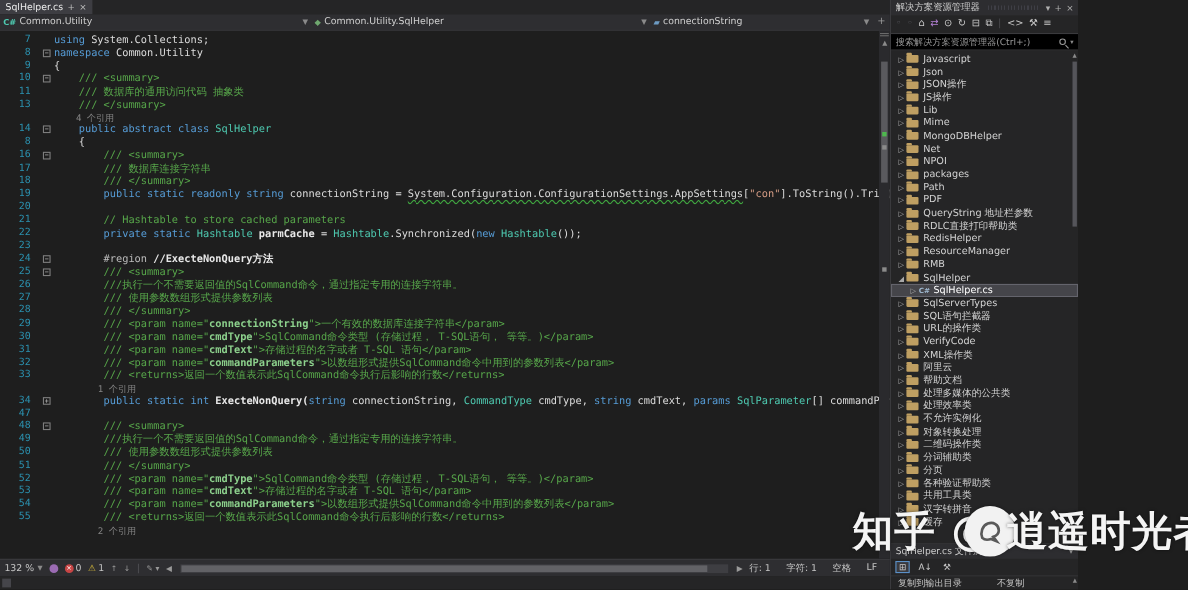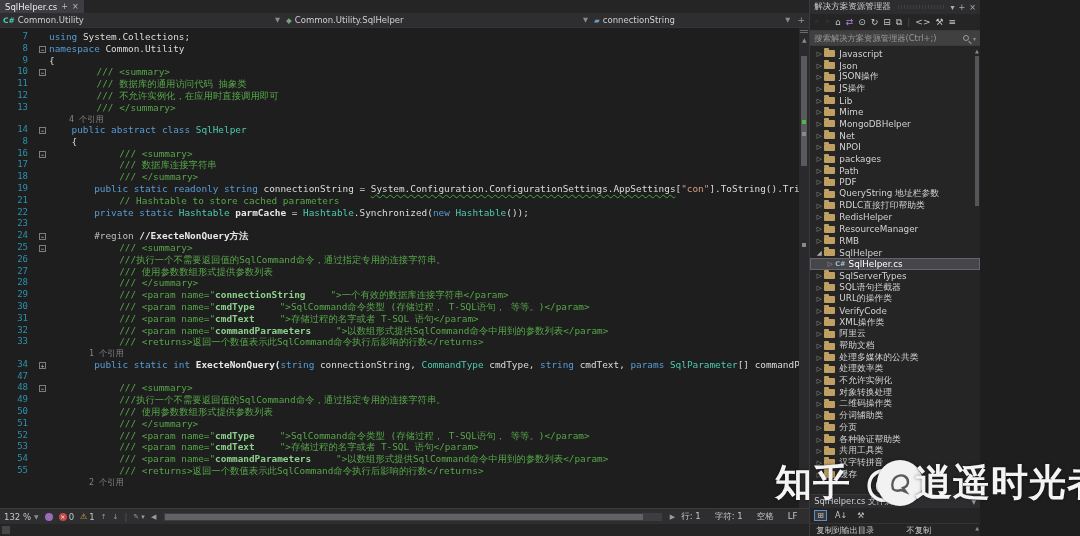--- a/index.html
+++ b/index.html
@@ -31,21 +31,21 @@
   .row { display:flex; height:11.8px; line-height:11.8px; white-space:pre;
          font-family:"DejaVu Sans Mono","Liberation Mono",monospace; font-size:9.4px; }
   .row.lens { height:10.5px; line-height:10.5px; font-size:8.3px; }
   .num { width:36px; text-align:right; padding-right:8px; color:#2B91AF; flex:none; font-size:9px; }
   .foldcol { width:13px; flex:none; text-align:center; }
   .foldbox { display:inline-block; width:7px; height:7px; line-height:6px; font-size:6px;
              border:1px solid #7E7E7E; color:#C8C8C8; background:#1E1E1E; text-align:center;
              vertical-align:middle; cursor:pointer; }
   .codetxt { flex:1; color:#DCDCDC; }
   .sg-k{color:#569CD6;} .sg-t{color:#4EC9B0;} .sg-d{color:#DCDCDC;}
-  .sg-c{color:#57A64A;margin-left:25px;} .sg-cb{color:#8CD08C; font-weight:bold;}
+  .sg-c{color:#57A64A;} .sg-cb{color:#8CD08C; font-weight:bold;}
   .sg-s{color:#D69D85;} .sg-g{color:#848484;} .sg-r{color:#BDBDBD;}
   .sg-b{color:#E8E8E8; font-weight:bold;}
   .sg-w{color:#DCDCDC; text-decoration:underline wavy #3FA63F 1px; text-underline-offset:2px;}
   .cbox { display:inline-block; border:1px solid #8A8A8A; color:#C8C8C8; font-size:7px;
           line-height:7px; padding:0 2px; margin-left:3px; vertical-align:middle; cursor:pointer; }
 
   .vscroll { position:absolute; right:0; top:0; bottom:0; width:10px; background:#2A2A2D; }
   .vs-split { position:absolute; top:2px; left:1px; right:1px; height:3px; border-top:1px solid #6A6A6A;
               border-bottom:1px solid #6A6A6A; cursor:pointer; }
   .vs-up { position:absolute; top:8px; left:0; width:10px; text-align:center; color:#8A8A8A;
@@ -80,21 +80,21 @@
                   background:repeating-linear-gradient(90deg,#3F3F46 0 1px,transparent 1px 3px); }
   .ptitle .tico { color:#AFAFAF; font-size:8px; cursor:pointer; }
 
   .setoolbar { height:17px; display:flex; align-items:center; gap:5px; padding:0 4px;
                border-bottom:1px solid #3A3A3D; color:#C8C8C8; font-size:9px; }
   .setoolbar .ic { cursor:pointer; line-height:10px; }
   .setoolbar .dim { color:#5F5F64; }
   .setoolbar .purple { color:#B481D6; }
   .setoolbar .tsep { color:#4A4A4F; }
 
-  .sesearch { height:15px; background:#404040; border-bottom:1px solid #3A3A3D; display:flex;
+  .sesearch { height:15px; background:#000000; border-bottom:1px solid #3A3A3D; display:flex;
               align-items:center; padding:0 4px; }
   .sesearch .ph { flex:1; color:#989898; font-size:8.3px; white-space:nowrap; overflow:hidden; }
   .mag { width:6px; height:6px; border:1px solid #9A9A9A; border-radius:50%; position:relative;
          margin-right:4px; cursor:pointer; }
   .mag::after { content:""; position:absolute; width:4px; height:1px; background:#9A9A9A;
                 transform:rotate(45deg); left:4px; top:6px; }
   .sesearch .chev { color:#8A8A8A; font-size:6px; cursor:pointer; }
 
   .tree { flex:1; position:relative; padding-top:2px; overflow:hidden; }
   .titem { height:11.7px; display:flex; align-items:center; font-size:8.8px; color:#D2D2D2;
@@ -166,29 +166,29 @@
       <div class="nav-split">+</div>
     </div>
 
     <div class="editor">
       <div class="code-area" id="code-area">
           <div class="row"><span class="num">7</span><span class="foldcol"></span><span class="codetxt"><span class="sg-k">using </span><span class="sg-d">System.Collections;</span></span></div>
           <div class="row"><span class="num">8</span><span class="foldcol"><span class="foldbox">−</span></span><span class="codetxt"><span class="sg-k">namespace </span><span class="sg-d">Common.Utility</span></span></div>
           <div class="row"><span class="num">9</span><span class="foldcol"></span><span class="codetxt"><span class="sg-d">{</span></span></div>
           <div class="row"><span class="num">10</span><span class="foldcol"><span class="foldbox">−</span></span><span class="codetxt"><span class="sg-d">    </span><span class="sg-c">/// &lt;summary&gt;</span></span></div>
           <div class="row"><span class="num">11</span><span class="foldcol"></span><span class="codetxt"><span class="sg-d">    </span><span class="sg-c">/// 数据库的通用访问代码 抽象类</span></span></div>
-          <div class="row"><span class="num">12</span><span class="foldcol"></span><span class="codetxt"><span class="sg-d">    </span><span class="sg-c">/// 不允许实例化，在应用时直接调用即可</span></span></div>
           <div class="row"><span class="num">13</span><span class="foldcol"></span><span class="codetxt"><span class="sg-d">    </span><span class="sg-c">/// &lt;/summary&gt;</span></span></div>
           <div class="row lens"><span class="num"></span><span class="foldcol"></span><span class="codetxt"><span class="sg-g">    4 个引用</span></span></div>
           <div class="row"><span class="num">14</span><span class="foldcol"><span class="foldbox">−</span></span><span class="codetxt"><span class="sg-d">    </span><span class="sg-k">public abstract class </span><span class="sg-t">SqlHelper</span></span></div>
           <div class="row"><span class="num">8</span><span class="foldcol"></span><span class="codetxt"><span class="sg-d">    {</span></span></div>
           <div class="row"><span class="num">16</span><span class="foldcol"><span class="foldbox">−</span></span><span class="codetxt"><span class="sg-d">        </span><span class="sg-c">/// &lt;summary&gt;</span></span></div>
           <div class="row"><span class="num">17</span><span class="foldcol"></span><span class="codetxt"><span class="sg-d">        </span><span class="sg-c">/// 数据库连接字符串</span></span></div>
           <div class="row"><span class="num">18</span><span class="foldcol"></span><span class="codetxt"><span class="sg-d">        </span><span class="sg-c">/// &lt;/summary&gt;</span></span></div>
           <div class="row"><span class="num">19</span><span class="foldcol"></span><span class="codetxt"><span class="sg-d">        </span><span class="sg-k">public static readonly string </span><span class="sg-d">connectionString = </span><span class="sg-w">System.Configuration.ConfigurationSettings.AppSettings</span><span class="sg-d">[</span><span class="sg-s">"con"</span><span class="sg-d">].ToString().Trim();</span></span></div>
+          <div class="row"><span class="num">20</span><span class="foldcol"></span><span class="codetxt"></span></div>
           <div class="row"><span class="num">21</span><span class="foldcol"></span><span class="codetxt"><span class="sg-d">        </span><span class="sg-c">// Hashtable to store cached parameters</span></span></div>
           <div class="row"><span class="num">22</span><span class="foldcol"></span><span class="codetxt"><span class="sg-d">        </span><span class="sg-k">private static </span><span class="sg-t">Hashtable </span><span class="sg-b">parmCache</span><span class="sg-d"> = </span><span class="sg-t">Hashtable</span><span class="sg-d">.Synchronized(</span><span class="sg-k">new </span><span class="sg-t">Hashtable</span><span class="sg-d">());</span></span></div>
           <div class="row"><span class="num">23</span><span class="foldcol"></span><span class="codetxt"></span></div>
           <div class="row"><span class="num">24</span><span class="foldcol"><span class="foldbox">−</span></span><span class="codetxt"><span class="sg-d">        </span><span class="sg-r">#region </span><span class="sg-b">//ExecteNonQuery方法</span></span></div>
           <div class="row"><span class="num">25</span><span class="foldcol"><span class="foldbox">−</span></span><span class="codetxt"><span class="sg-d">        </span><span class="sg-c">/// &lt;summary&gt;</span></span></div>
           <div class="row"><span class="num">26</span><span class="foldcol"></span><span class="codetxt"><span class="sg-d">        </span><span class="sg-c">///执行一个不需要返回值的SqlCommand命令，通过指定专用的连接字符串。</span></span></div>
           <div class="row"><span class="num">27</span><span class="foldcol"></span><span class="codetxt"><span class="sg-d">        </span><span class="sg-c">/// 使用参数数组形式提供参数列表</span></span></div>
           <div class="row"><span class="num">28</span><span class="foldcol"></span><span class="codetxt"><span class="sg-d">        </span><span class="sg-c">/// &lt;/summary&gt;</span></span></div>
           <div class="row"><span class="num">29</span><span class="foldcol"></span><span class="codetxt"><span class="sg-d">        </span><span class="sg-c">/// &lt;param name="</span><span class="sg-cb">connectionString</span><span class="sg-c">"&gt;一个有效的数据库连接字符串&lt;/param&gt;</span></span></div>
           <div class="row"><span class="num">30</span><span class="foldcol"></span><span class="codetxt"><span class="sg-d">        </span><span class="sg-c">/// &lt;param name="</span><span class="sg-cb">cmdType</span><span class="sg-c">"&gt;SqlCommand命令类型 (存储过程， T-SQL语句， 等等。)&lt;/param&gt;</span></span></div>

